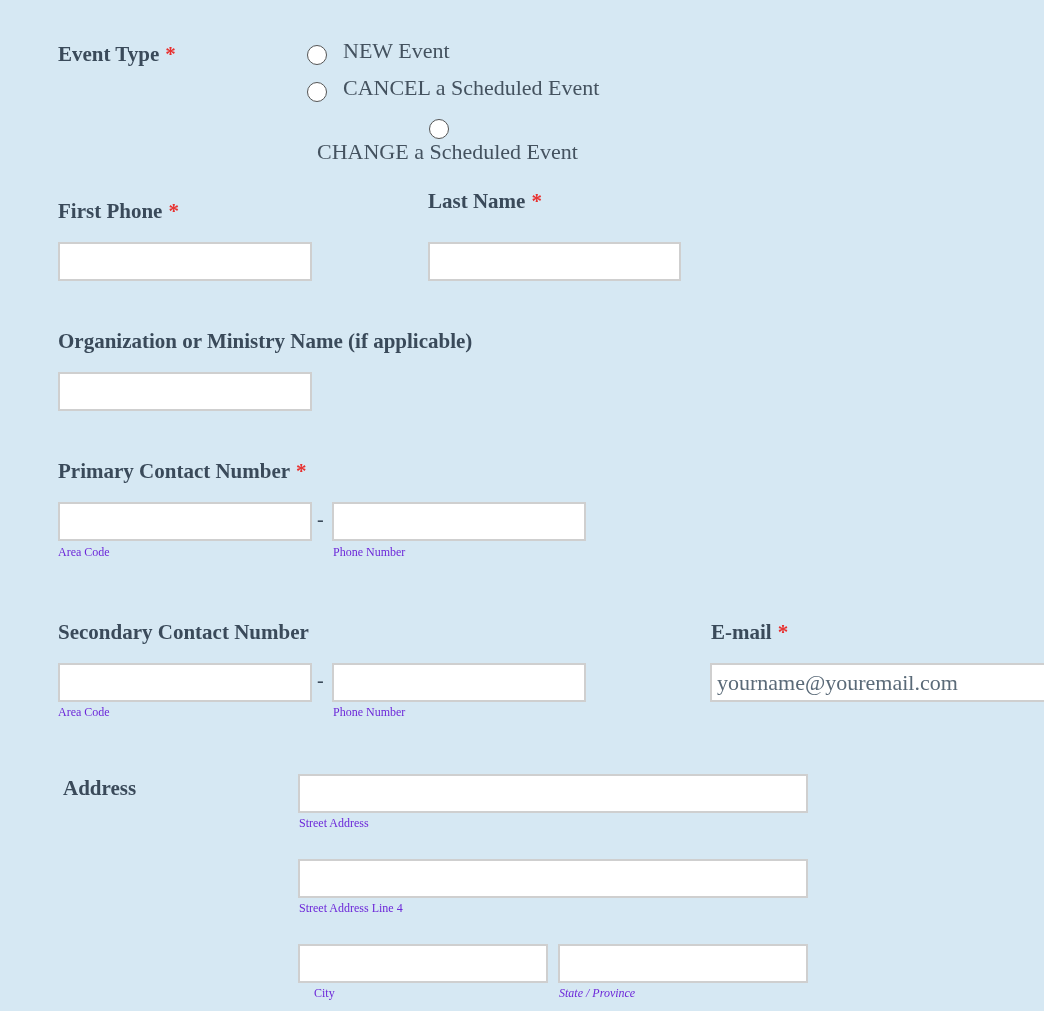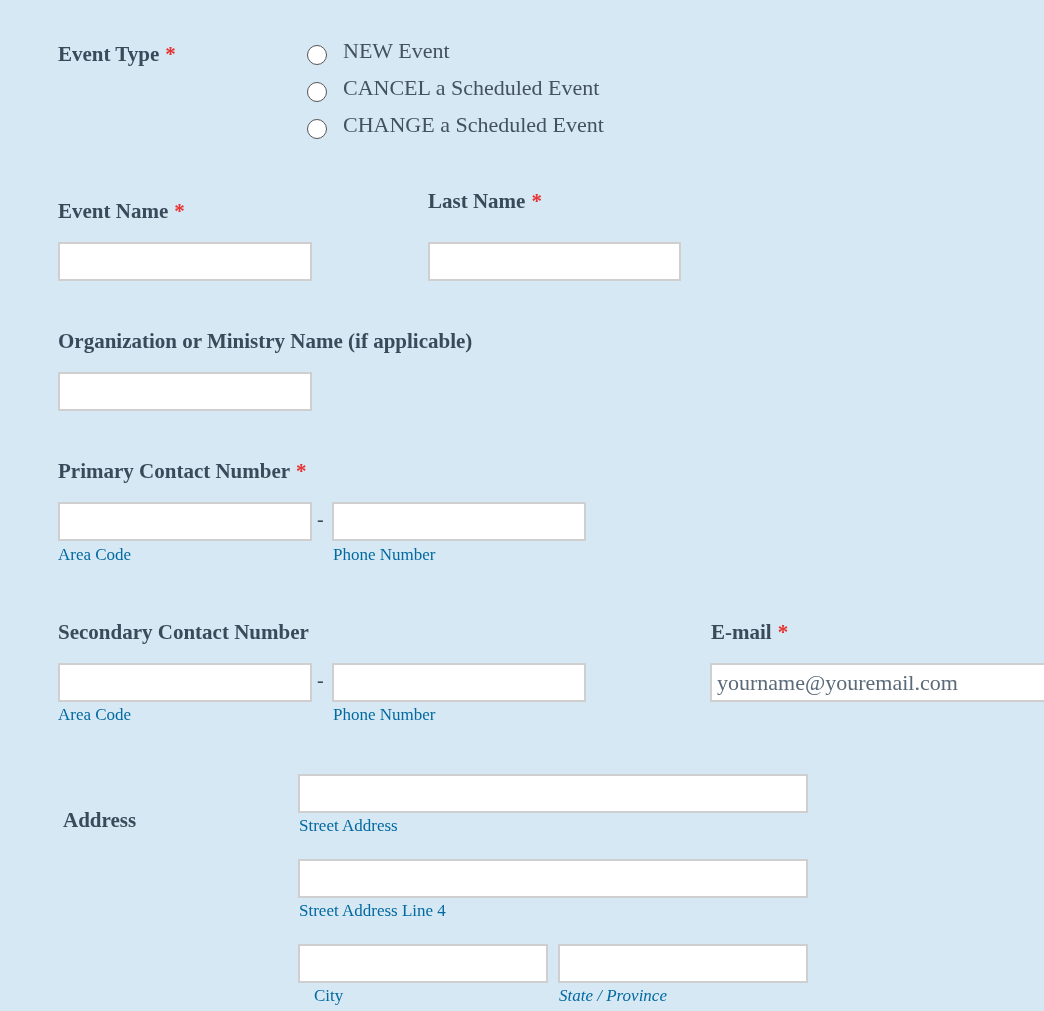--- a/index.html
+++ b/index.html
@@ -13,21 +13,21 @@
   .abs { position:absolute; }
   .label { font-weight:bold; font-size:21px; color:#3a4a5a; white-space:nowrap; }
   .req { color:#e8302f; margin-left:6px; }
   .input {
     position:absolute; box-sizing:border-box;
     background:#fff; border:2px solid #cfcfcf; height:39px;
     font-family:"Liberation Serif", serif; font-size:22px; color:#5a6a78;
     padding:0 5px;
   }
   .input::placeholder { color:#5a6a78; }
-  .sub { position:absolute; font-size:17px; color:#0369a1; white-space:nowrap; }
+  .sub { position:absolute; font-size:12px; color:#6d28d9; white-space:nowrap; }
   .radio-row { position:absolute; display:flex; align-items:center; }
   .radio {
     width:18px; height:18px; border:1.5px solid #555; border-radius:50%;
     background:#fff; margin-right:16px; margin-top:8px;
   }
   .radio-label { font-size:22px; color:#44525f; white-space:nowrap; }
   .dash { position:absolute; font-size:20px; color:#3a4a5a; }
 </style>
 </head>
 <body>
@@ -36,27 +36,27 @@
   <span>Event Type</span><span class="req">*</span>
 </div>
 <div class="radio-row" style="left:307px;top:37px;">
   <span class="radio"></span>
   <span class="radio-label">NEW Event</span>
 </div>
 <div class="radio-row" style="left:307px;top:74px;">
   <span class="radio"></span>
   <span class="radio-label">CANCEL a Scheduled Event</span>
 </div>
-<div class="radio-row" style="left:307px;top:111px;">
+<div class="radio-row" style="left:317px;top:111px;flex-direction:column;">
   <span class="radio"></span>
   <span class="radio-label">CHANGE a Scheduled Event</span>
 </div>
 
 <div class="abs label" style="left:58px;top:199px;">
-  <span>Event Name</span><span class="req">*</span>
+  <span>First Phone</span><span class="req">*</span>
 </div>
 <input class="input" style="left: 58px; top: 242px; width: 254px;">
 <div class="abs label" style="left:428px;top:189px;">
   <span>Last Name</span><span class="req">*</span>
 </div>
 <input class="input" style="left: 428px; top: 242px; width: 253px;">
 
 <div class="abs label" style="left:58px;top:329px;">Organization or Ministry Name (if applicable)</div>
 <input class="input" style="left: 58px; top: 372px; width: 254px;">
 
@@ -74,21 +74,21 @@
 <span class="dash" style="left:317px;top:669px;">-</span>
 <input class="input" style="left: 332px; top: 663px; width: 254px;">
 <span class="sub" style="left:58px;top:705px;">Area Code</span>
 <span class="sub" style="left:333px;top:705px;">Phone Number</span>
 
 <div class="abs label" style="left:711px;top:620px;">
   <span>E-mail</span><span class="req">*</span>
 </div>
 <input class="input" style="left: 710px; top: 663px; width: 360px;" placeholder="yourname@youremail.com">
 
-<div class="abs label" style="left:63px;top:776px;margin-top:32px;">Address</div>
+<div class="abs label" style="left:63px;top:776px;">Address</div>
 <input class="input" style="left: 298px; top: 774px; width: 510px;">
 <span class="sub" style="left:299px;top:816px;">Street Address</span>
 <input class="input" style="left: 298px; top: 859px; width: 510px;">
 <span class="sub" style="left:299px;top:901px;">Street Address Line 4</span>
 <input class="input" style="left: 298px; top: 944px; width: 250px;">
 <input class="input" style="left: 558px; top: 944px; width: 250px;">
 <span class="sub" style="left:299px;top:986px;margin-left:15px;">City</span>
 <span class="sub" style="left:559px;top:986px;font-style:italic;">State / Province</span>
 
 </body></html>

